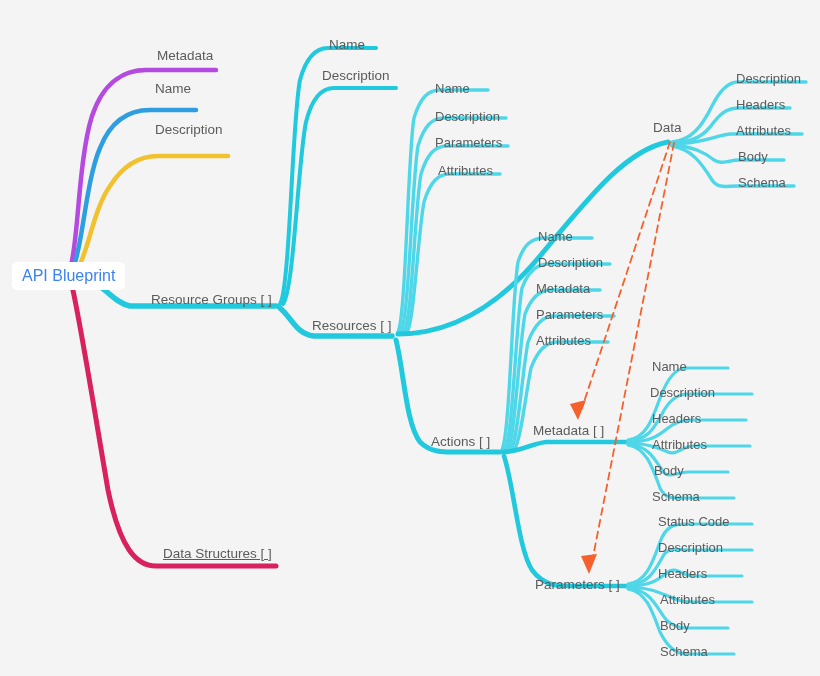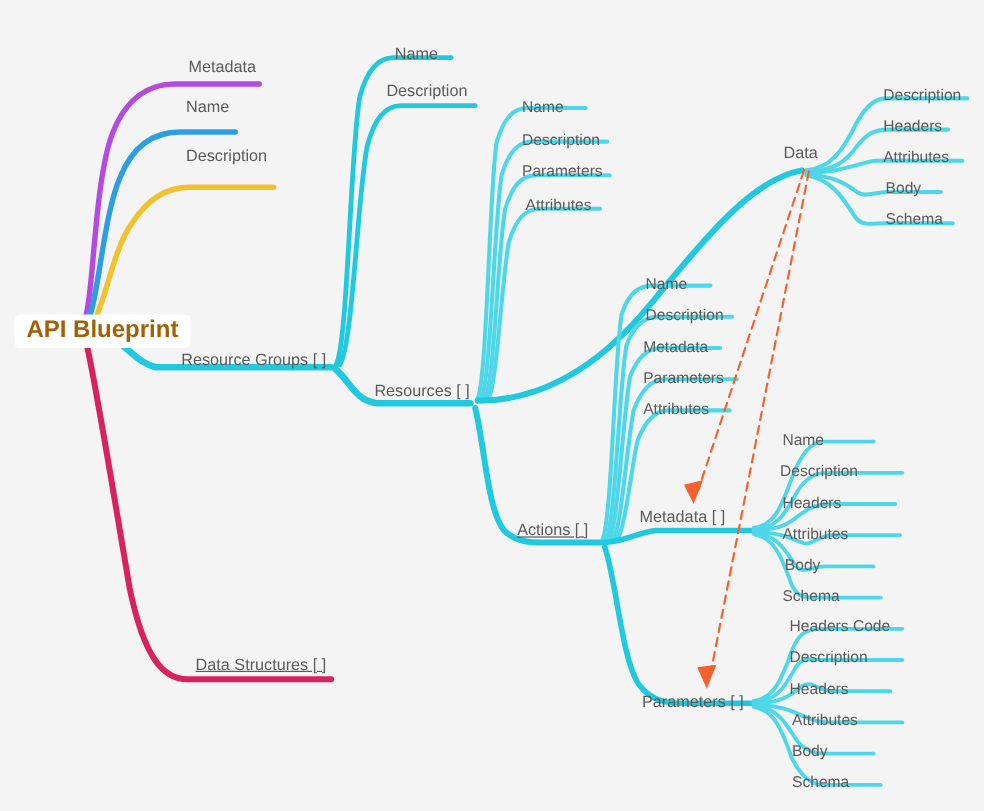--- a/index.html
+++ b/index.html
@@ -31,26 +31,25 @@
     font-family: "Liberation Sans", sans-serif;
   }
   .node-label.leaf {
     font-size: 13px;
   }
   .root-node {
     position: absolute;
     background: #ffffff;
     border-radius: 5px;
     padding: 5px 10px 6px 10px;
-    color: #a16207;
-    font-size: 20px;
+    color: #3b82f6;
+    font-size: 16px;
     line-height: 17px;
     white-space: nowrap;
     box-shadow: 0 0 0 0 rgba(0,0,0,0);
-    font-weight: bold;
   }
 </style>
 </head>
 <body>
 
 <div id="canvas">
 
   <svg id="wires" viewBox="0 0 820 676" xmlns="http://www.w3.org/2000/svg">
     <g fill="none" stroke-linecap="round" stroke-linejoin="round">
 
@@ -137,39 +136,39 @@
   <div class="node-label leaf" style="left:438px; top:163px;">Attributes</div>
 
   <div class="node-label" style="left:653px; top:120px;">Data</div>
 
   <div class="node-label leaf" style="left:736px; top:71px;">Description</div>
   <div class="node-label leaf" style="left:736px; top:97px;">Headers</div>
   <div class="node-label leaf" style="left:736px; top:123px;">Attributes</div>
   <div class="node-label leaf" style="left:738px; top:149px;">Body</div>
   <div class="node-label leaf" style="left:738px; top:175px;">Schema</div>
 
-  <div class="node-label" style="left:431px; top:434px;text-decoration:underline;">Actions [ ]</div>
+  <div class="node-label" style="left:431px; top:434px;">Actions [ ]</div>
 
   <div class="node-label leaf" style="left:538px; top:229px;">Name</div>
   <div class="node-label leaf" style="left:538px; top:255px;">Description</div>
   <div class="node-label leaf" style="left:536px; top:281px;">Metadata</div>
   <div class="node-label leaf" style="left:536px; top:307px;">Parameters</div>
   <div class="node-label leaf" style="left:536px; top:333px;">Attributes</div>
 
   <div class="node-label" style="left:533px; top:423px;">Metadata [ ]</div>
 
   <div class="node-label leaf" style="left:652px; top:359px;">Name</div>
   <div class="node-label leaf" style="left:650px; top:385px;">Description</div>
   <div class="node-label leaf" style="left:652px; top:411px;">Headers</div>
   <div class="node-label leaf" style="left:652px; top:437px;">Attributes</div>
   <div class="node-label leaf" style="left:654px; top:463px;">Body</div>
   <div class="node-label leaf" style="left:652px; top:489px;">Schema</div>
 
   <div class="node-label" style="left:535px; top:577px;">Parameters [ ]</div>
 
-  <div class="node-label leaf" style="left:658px; top:514px;">Headers Code</div>
+  <div class="node-label leaf" style="left:658px; top:514px;">Status Code</div>
   <div class="node-label leaf" style="left:658px; top:540px;">Description</div>
   <div class="node-label leaf" style="left:658px; top:566px;">Headers</div>
   <div class="node-label leaf" style="left:660px; top:592px;">Attributes</div>
   <div class="node-label leaf" style="left:660px; top:618px;">Body</div>
   <div class="node-label leaf" style="left:660px; top:644px;">Schema</div>
 
 </div>
 
 </body></html>

